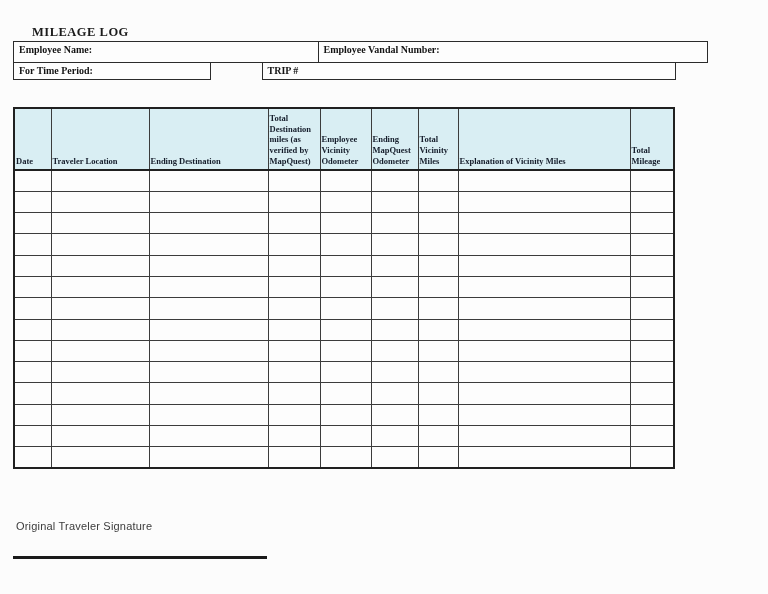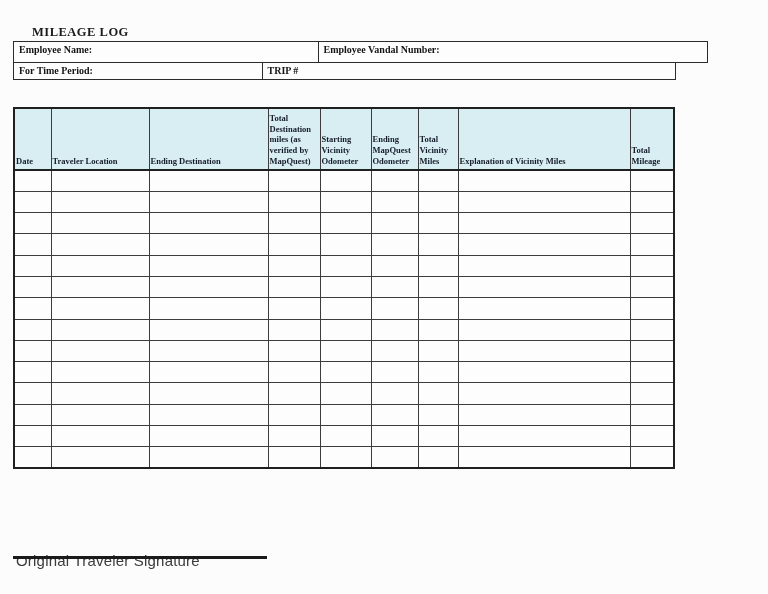--- a/index.html
+++ b/index.html
@@ -33,21 +33,21 @@
     border: 1.5px solid #2b2b2b;
     background: #fdfdfd;
     font-size: 10px;
     font-weight: bold;
     color: #141414;
     padding: 2px 0 0 5px;
     line-height: 12px;
   }
   #field-employee-name   { left: 13px;  top: 41px;   width: 306px;   height: 22px; }
   #field-vandal-number   { left: 317.5px; top: 41px; width: 390px; height: 22px; }
-  #field-time-period     { left: 13px;  top: 61.5px; width: 250px;   height: 18.5px; }
+  #field-time-period     { left: 13px;  top: 61.5px; width: 198px;   height: 18.5px; }
   #field-trip-number     { left: 261.5px; top: 61.5px; width: 414px; height: 18.5px; }
 
   
   table.log {
     position: absolute;
     left: 13px;
     top: 107px;
     width: 660px;
     border-collapse: collapse;
     table-layout: fixed;
@@ -76,23 +76,23 @@
   }
   table.log td {
     height: 21.3px;
     background: #fdfdfd;
   }
 
   
   .signature-label {
     position: absolute;
     left: 16px;
-    top: 552px;
+    top: 520px;
     font-family: "Liberation Sans", sans-serif;
-    font-size: 15px;
+    font-size: 11px;
     color: #3c3c3c;
     letter-spacing: 0.2px;
   }
   .signature-line {
     position: absolute;
     left: 13px;
     top: 556px;
     width: 254px;
     height: 2.5px;
     background: #1a1a1a;
@@ -131,21 +131,21 @@
   <thead>
     <tr>
       <th>Date</th>
       <th>Traveler Location</th>
       <th>Ending Destination</th>
       <th>Total
 Destination
 miles (as
 verified by
 MapQuest)</th>
-      <th>Starting
+      <th>Employee
 Vicinity
 Odometer</th>
       <th>Ending
 MapQuest
 Odometer</th>
       <th>Total
 Vicinity
 Miles</th>
       <th>Explanation of Vicinity Miles</th>
       <th>Total

